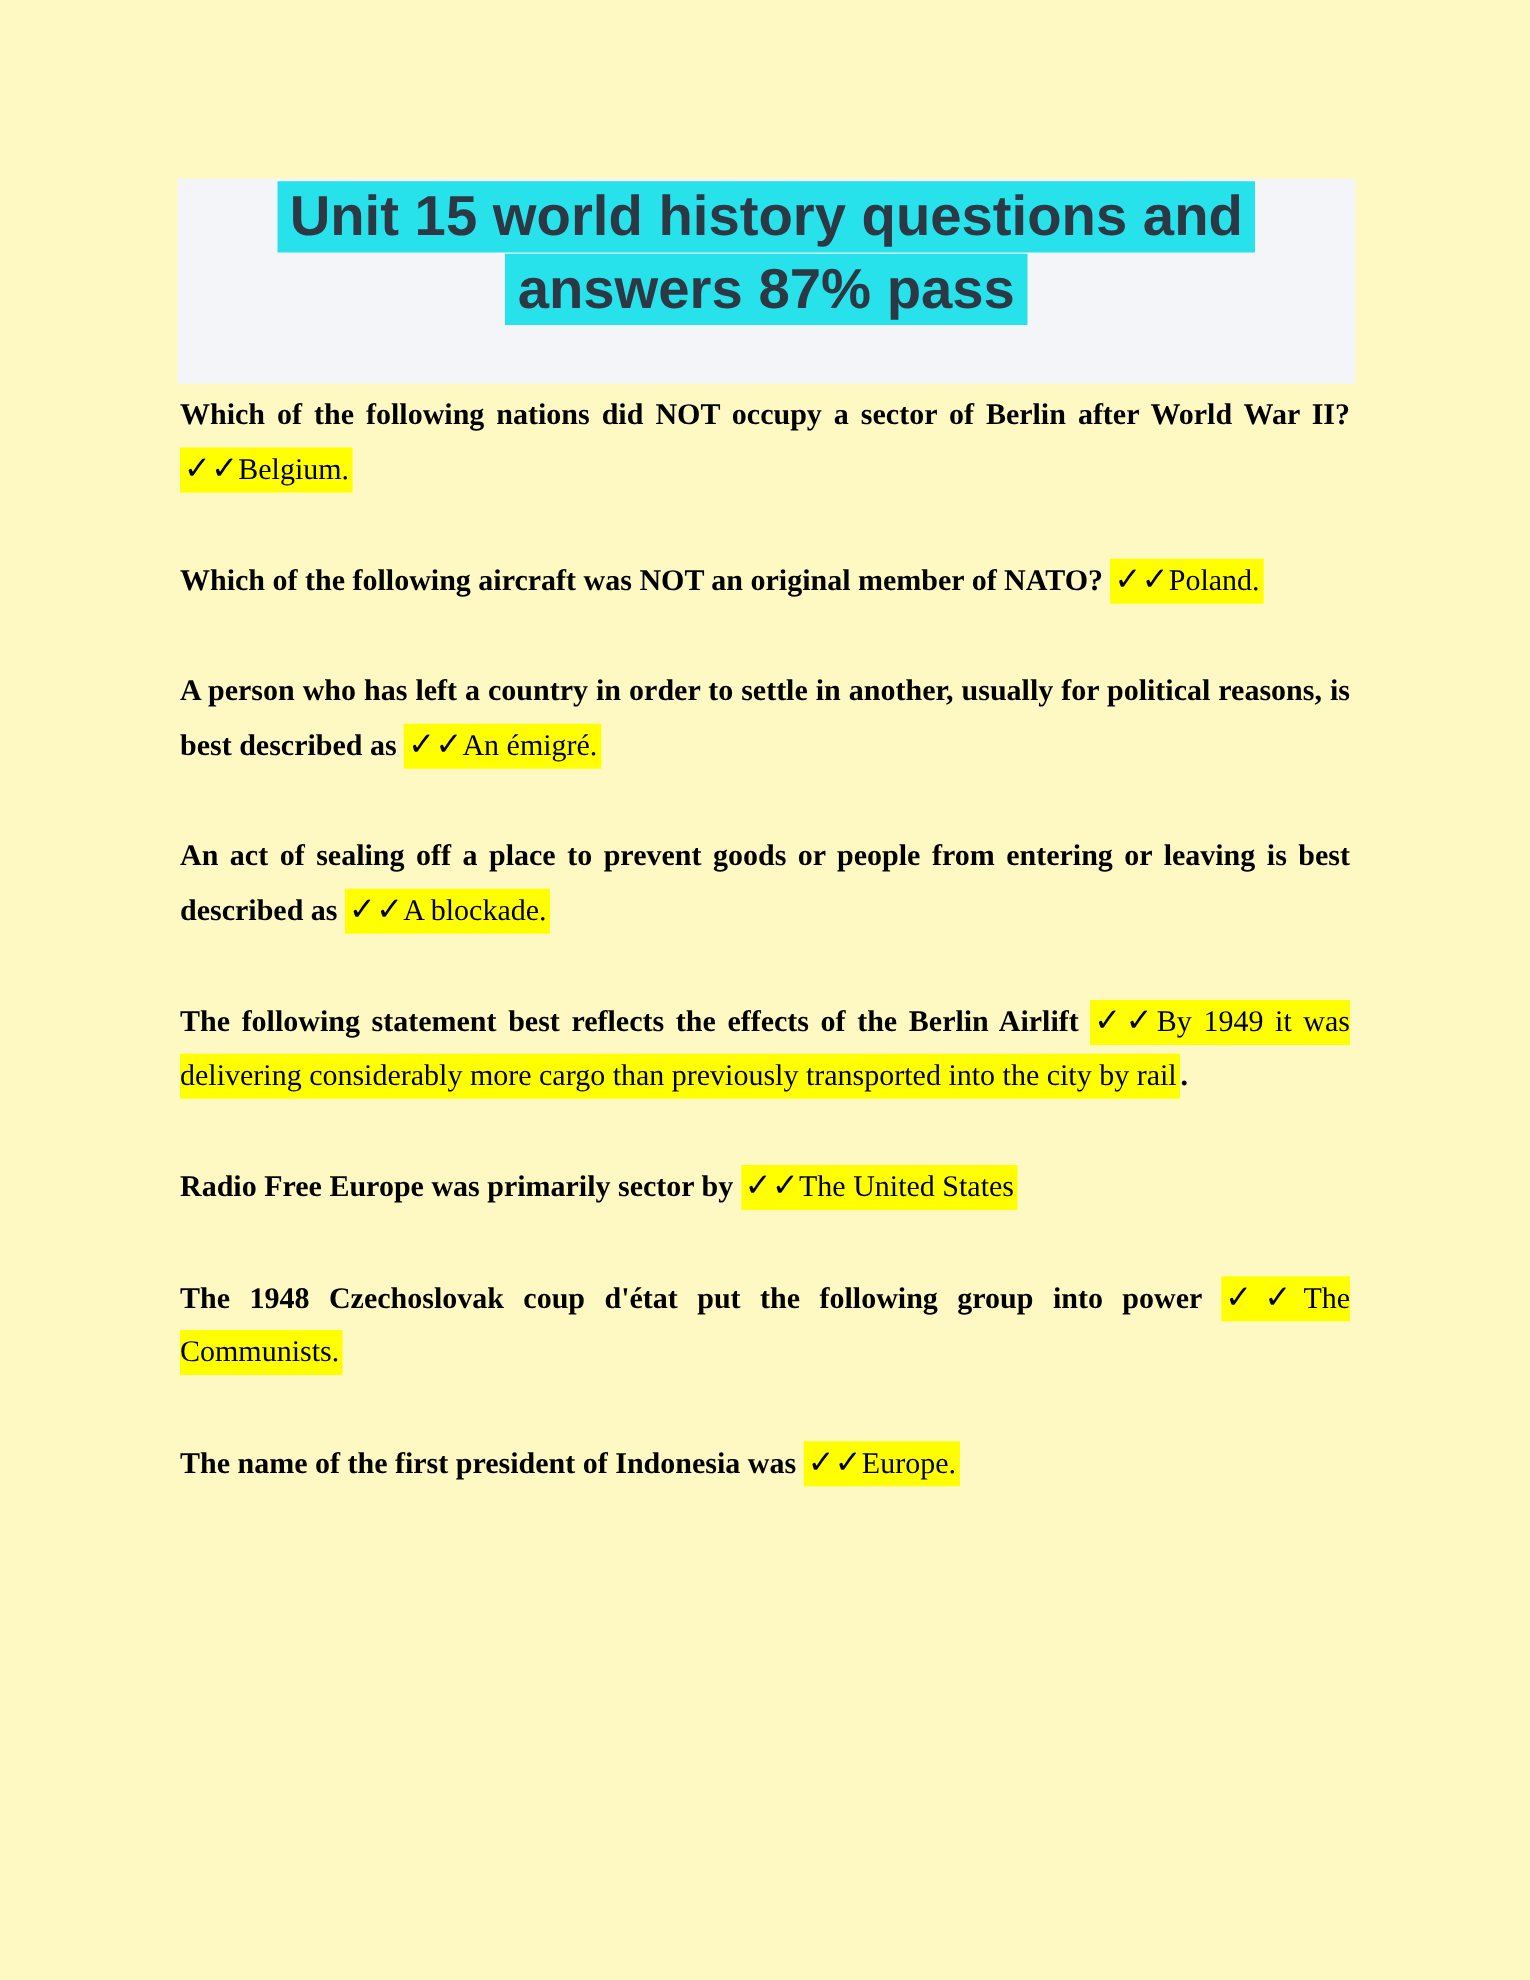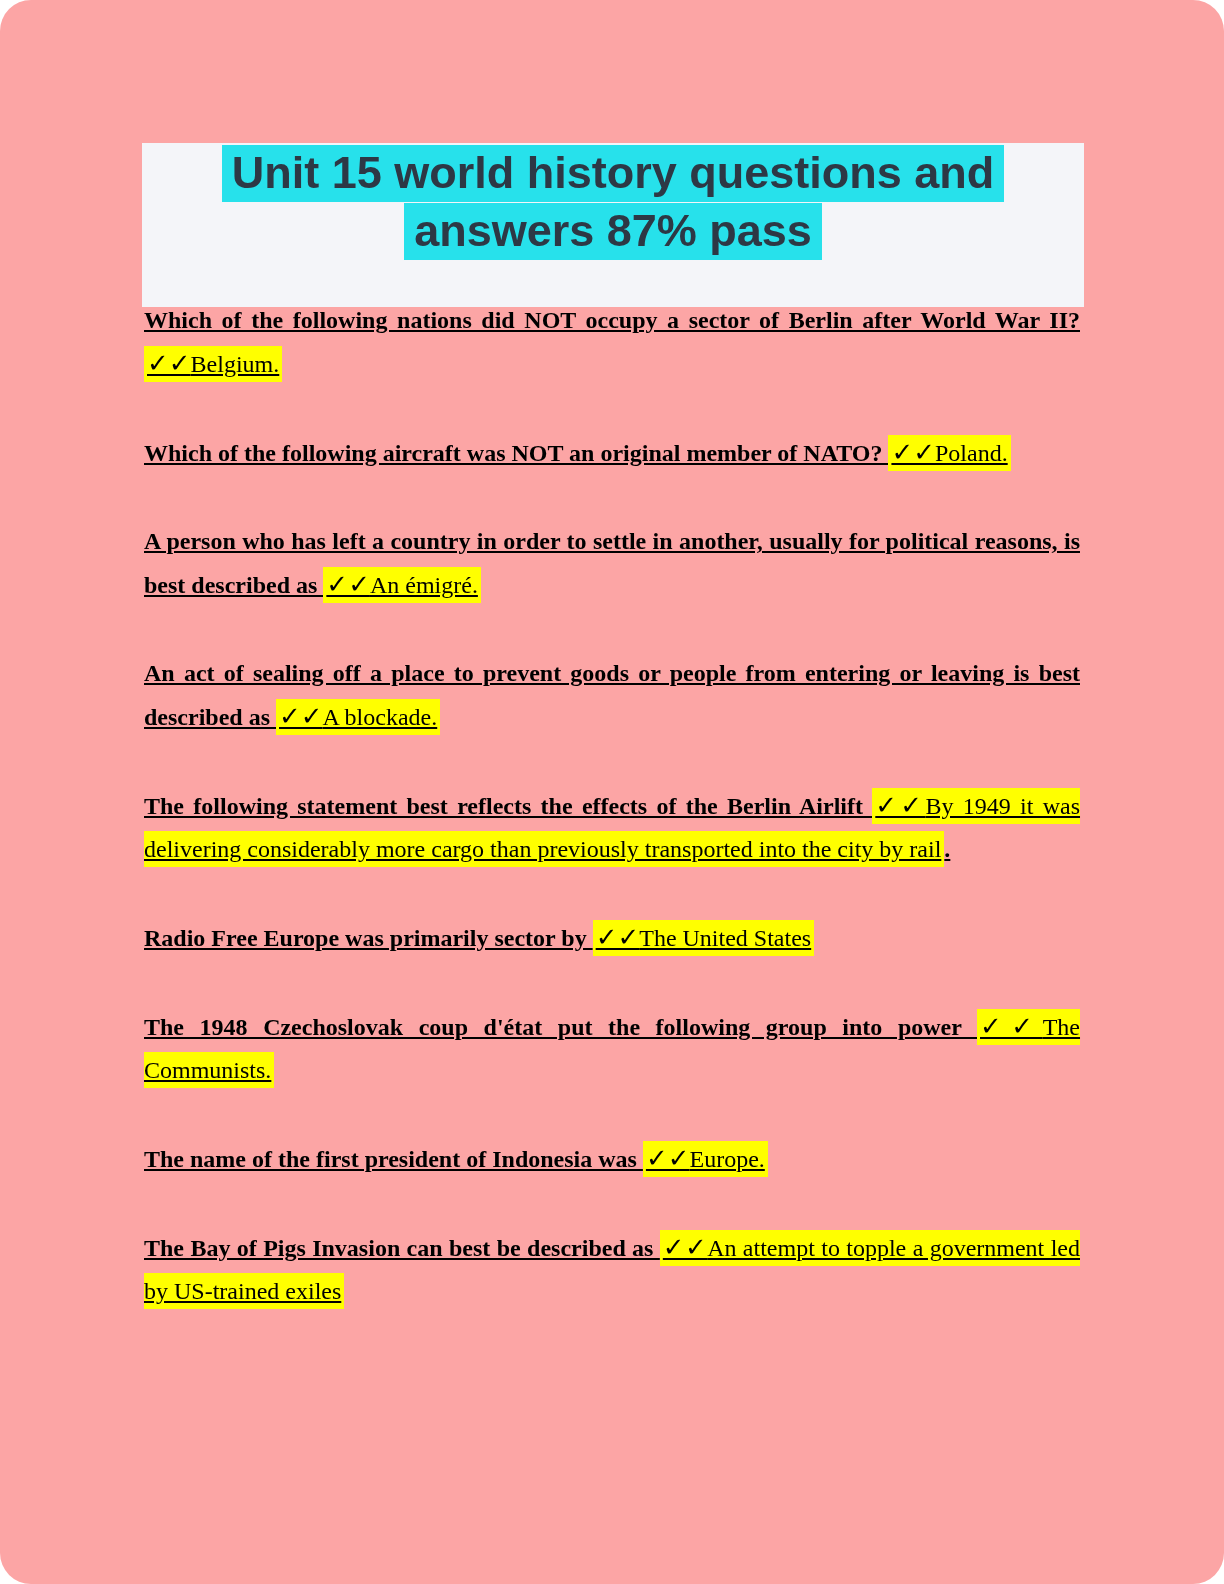--- a/index.html
+++ b/index.html
@@ -4,25 +4,24 @@
 <style>
   html, body {
     margin: 0;
     padding: 0;
     background: #ffffff;
   }
   .page {
     position: relative;
     width: 1224px;
     height: 1584px;
-    background: #fca5a5;
+    background: #fef9c3;
     overflow: hidden;
     font-family: "Liberation Serif", "DejaVu Serif", serif;
     color: #000000;
-    border-radius: 31px;
   }
   .banner {
     position: absolute;
     left: 142px;
     top: 143px;
     width: 942px;
     height: 164px;
     background: #f4f5f9;
     text-align: center;
   }
@@ -42,26 +41,25 @@
     -webkit-box-decoration-break: clone;
     box-decoration-break: clone;
   }
   .qa-list {
     position: absolute;
     left: 144px;
     top: 299px;
     width: 936px;
   }
   .qa {
-    margin: 0 0 45px 0;
+    margin: 12px 0 45px 0;
     font-size: 24px;
     line-height: 43px;
     font-weight: bold;
     text-align: justify;
-    text-decoration: underline;
   }
   .answer-wrap {
     background: #ffff00;
     font-weight: normal;
     padding: 5px 3px;
   }
   .checks {
     font-family: "DejaVu Sans", sans-serif;
     font-weight: bold;
     font-size: 26px;
@@ -80,15 +78,14 @@
 
   <div class="qa-list" id="qa-list">
       <p class="qa"><span>Which of the following nations did NOT occupy a sector of Berlin after World War II? </span><span class="answer-wrap"><span class="checks">✓✓</span><span>Belgium.</span></span></p>
       <p class="qa"><span>Which of the following aircraft was NOT an original member of NATO? </span><span class="answer-wrap"><span class="checks">✓✓</span><span>Poland.</span></span></p>
       <p class="qa"><span>A person who has left a country in order to settle in another, usually for political reasons, is best described as </span><span class="answer-wrap"><span class="checks">✓✓</span><span>An émigré.</span></span></p>
       <p class="qa"><span>An act of sealing off a place to prevent goods or people from entering or leaving is best described as </span><span class="answer-wrap"><span class="checks">✓✓</span><span>A blockade.</span></span></p>
       <p class="qa"><span>The following statement best reflects the effects of the Berlin Airlift </span><span class="answer-wrap"><span class="checks">✓✓</span><span>By 1949 it was delivering considerably more cargo than previously transported into the city by rail</span></span><span class="suffix">.</span></p>
       <p class="qa"><span>Radio Free Europe was primarily sector by </span><span class="answer-wrap"><span class="checks">✓✓</span><span>The United States</span></span></p>
       <p class="qa"><span>The 1948 Czechoslovak coup d'état put the following group into power </span><span class="answer-wrap"><span class="checks">✓✓</span><span>The Communists.</span></span></p>
       <p class="qa"><span>The name of the first president of Indonesia was </span><span class="answer-wrap"><span class="checks">✓✓</span><span>Europe.</span></span></p>
-      <p class="qa"><span>The Bay of Pigs Invasion can best be described as </span><span class="answer-wrap"><span class="checks">✓✓</span><span>An attempt to topple a government led by US-trained exiles</span></span></p>
     </div>
 </div>
 
 </body></html>

